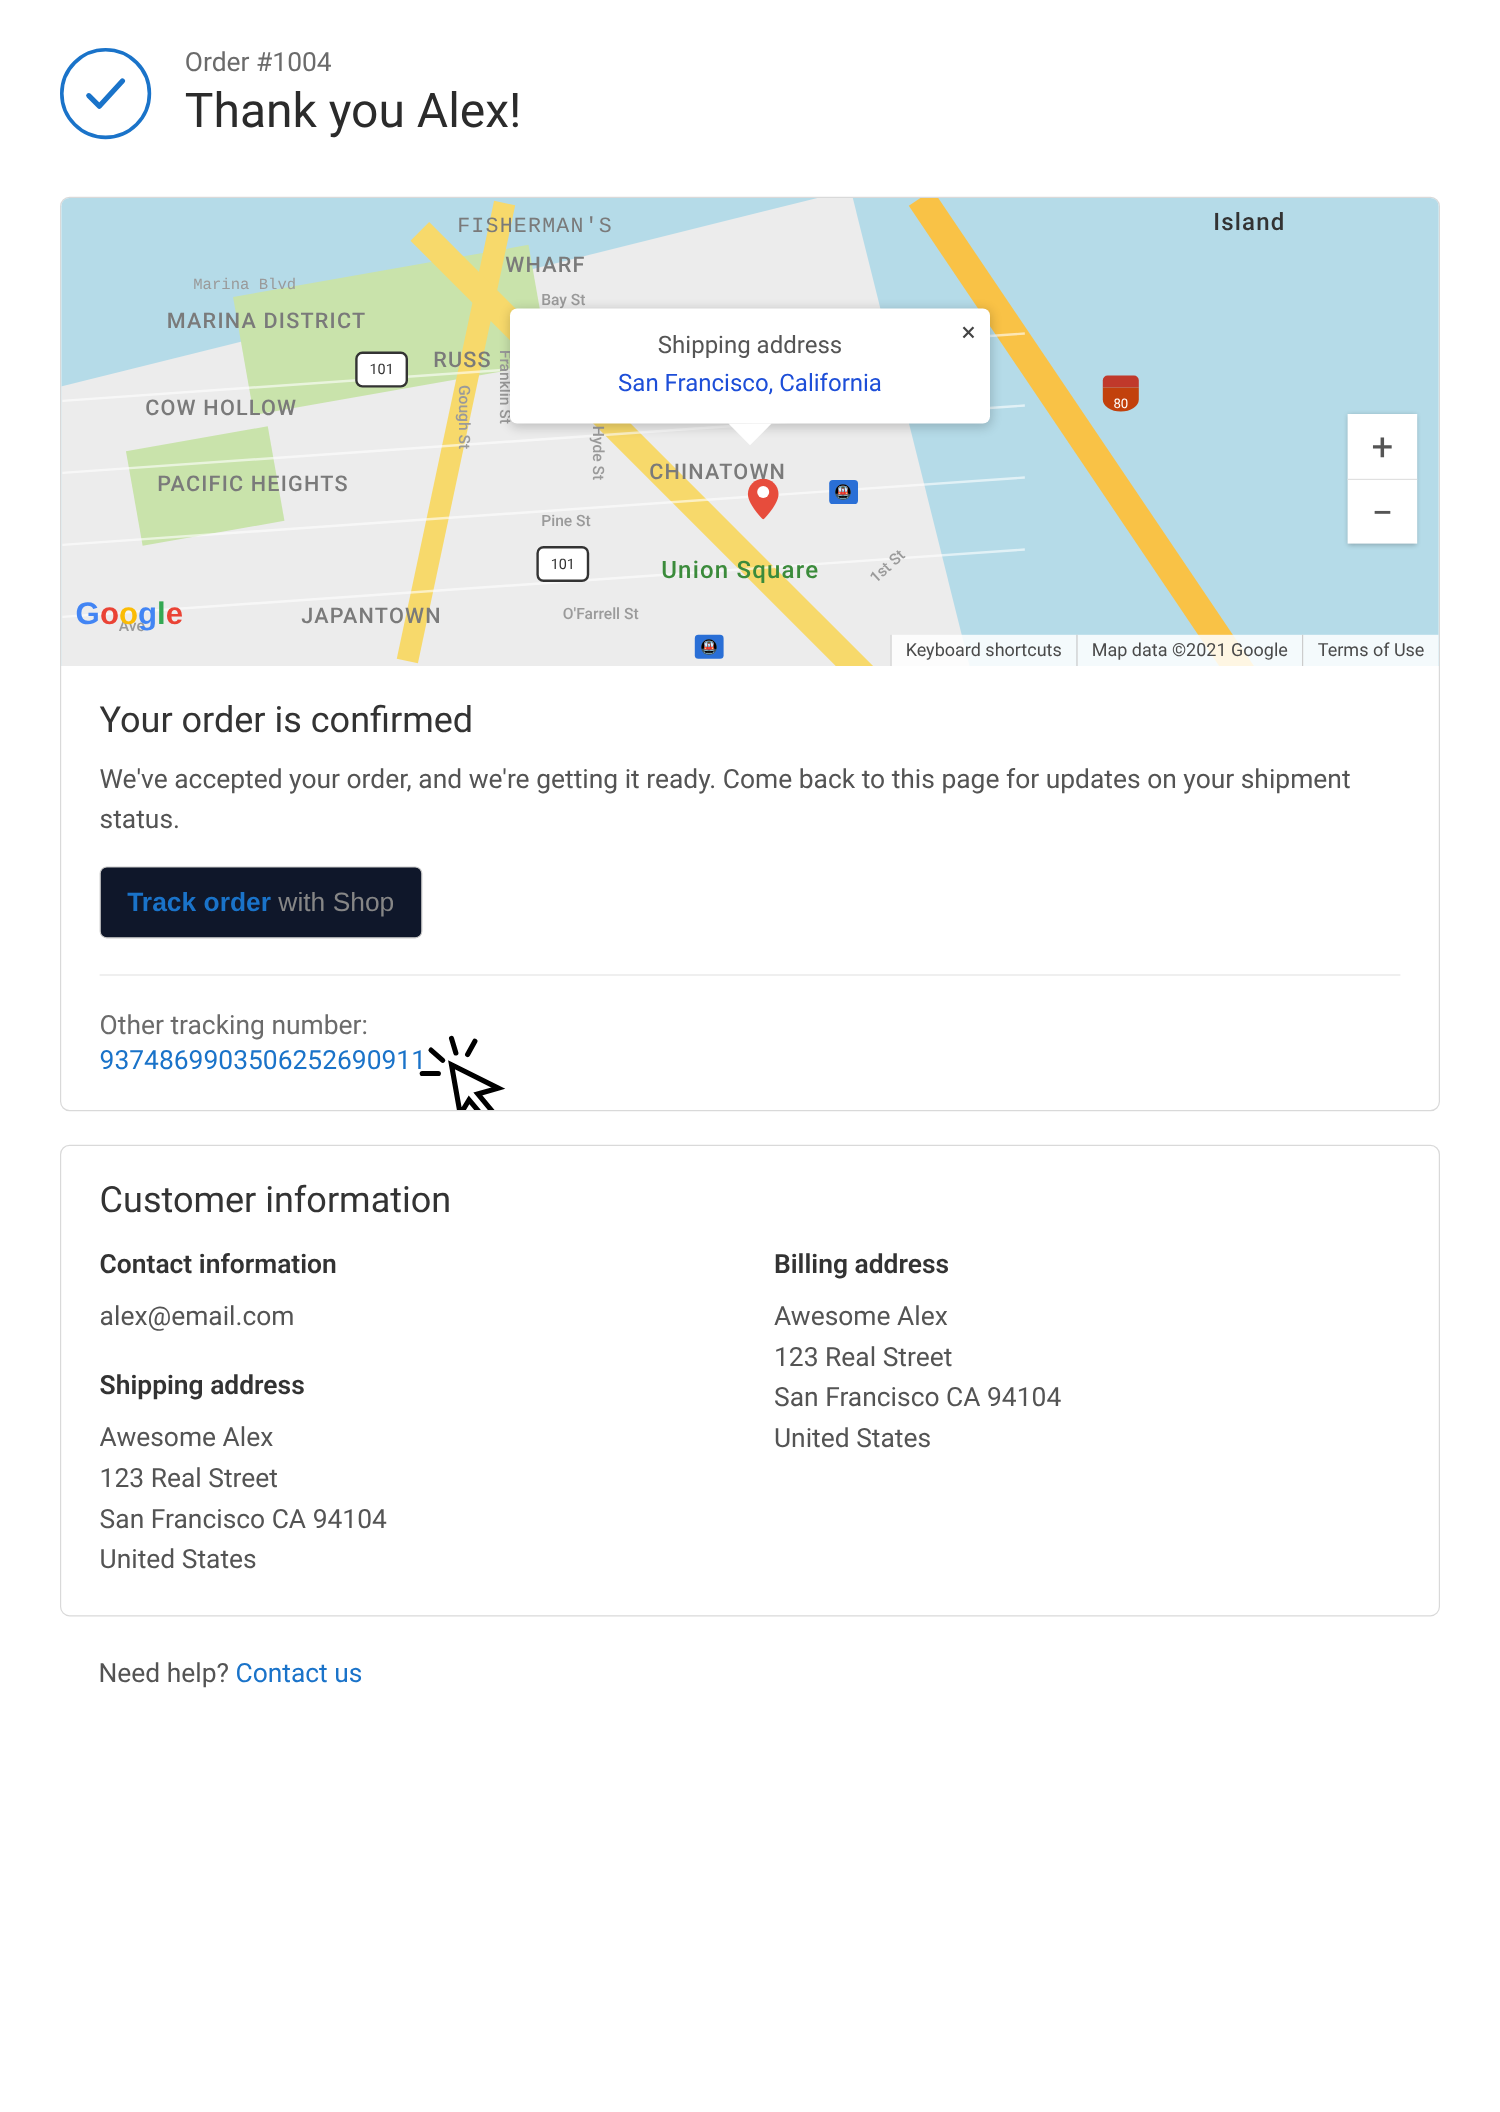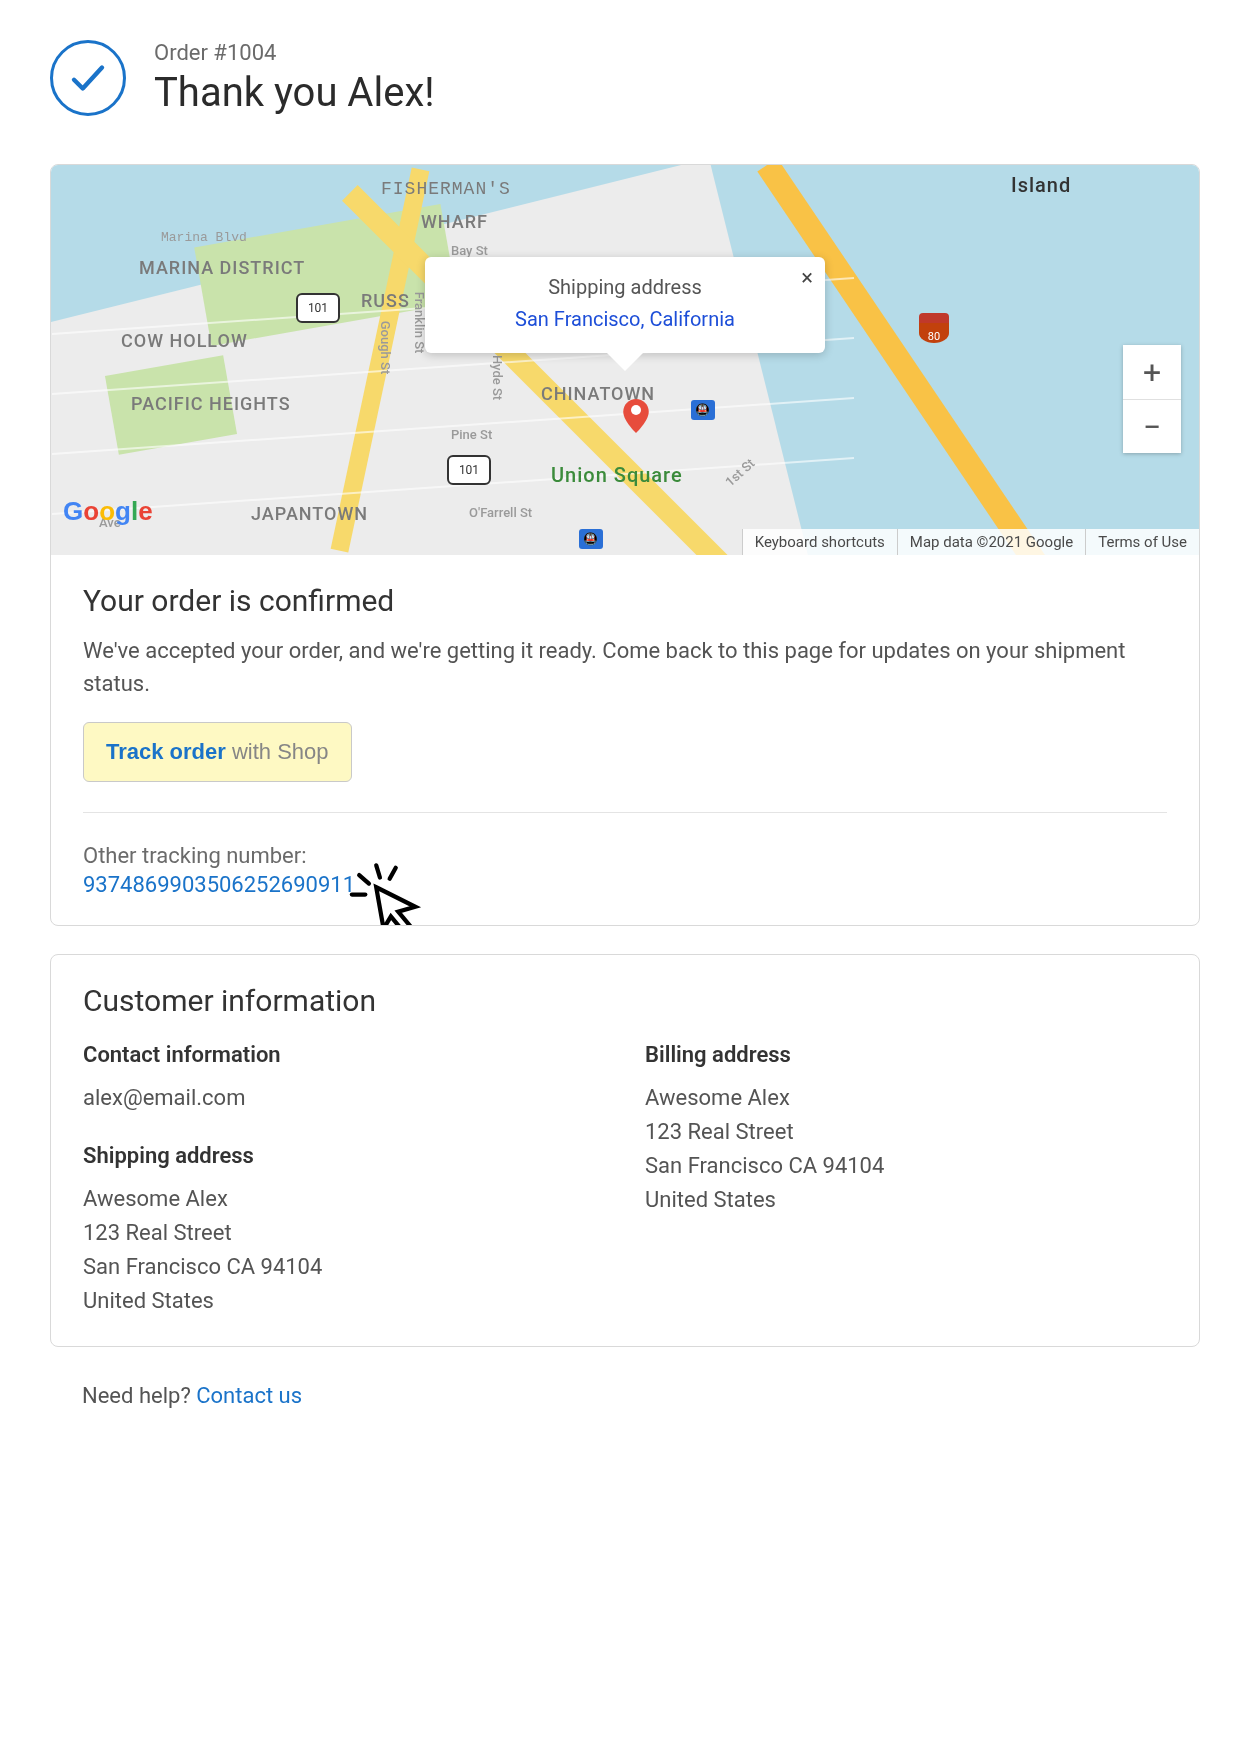--- a/index.html
+++ b/index.html
@@ -98,21 +98,21 @@
   .transit-icon {
     position:absolute; width:24px; height:20px; background:#2a6fd6; border-radius:3px;
     display:flex; align-items:center; justify-content:center; color:#fff; font-size:12px;
   }
 
   
   .confirmed-title { font-size:30px; color:#333; margin-bottom:16px; }
   .confirmed-text { font-size:22px; color:#545454; line-height:1.5; margin-bottom:22px; }
   .track-btn {
     display:inline-block; border:1px solid #c9c9c9; border-radius:6px; padding:16px 22px;
-    font-size:22px; color:#868686; cursor:pointer; background:#fef9c3;
+    font-size:22px; color:#868686; cursor:pointer; background:#0f172a;
   }
   .track-btn .bold { color:#1a73c9; font-weight:600; }
   hr.sep { border:none; border-top:1px solid #e4e4e4; margin:30px 0; }
   .tracking-label { color:#6b6b6b; font-size:22px; margin-bottom:4px; }
   .tracking-number { color:#1a73c9; font-size:22px; }
   .tracking-wrap { position:relative; display:inline-block; }
   .cursor-click { position:absolute; right:-70px; top:-14px; }
   .cursor-click svg { width:78px; height:78px; }
 
   

